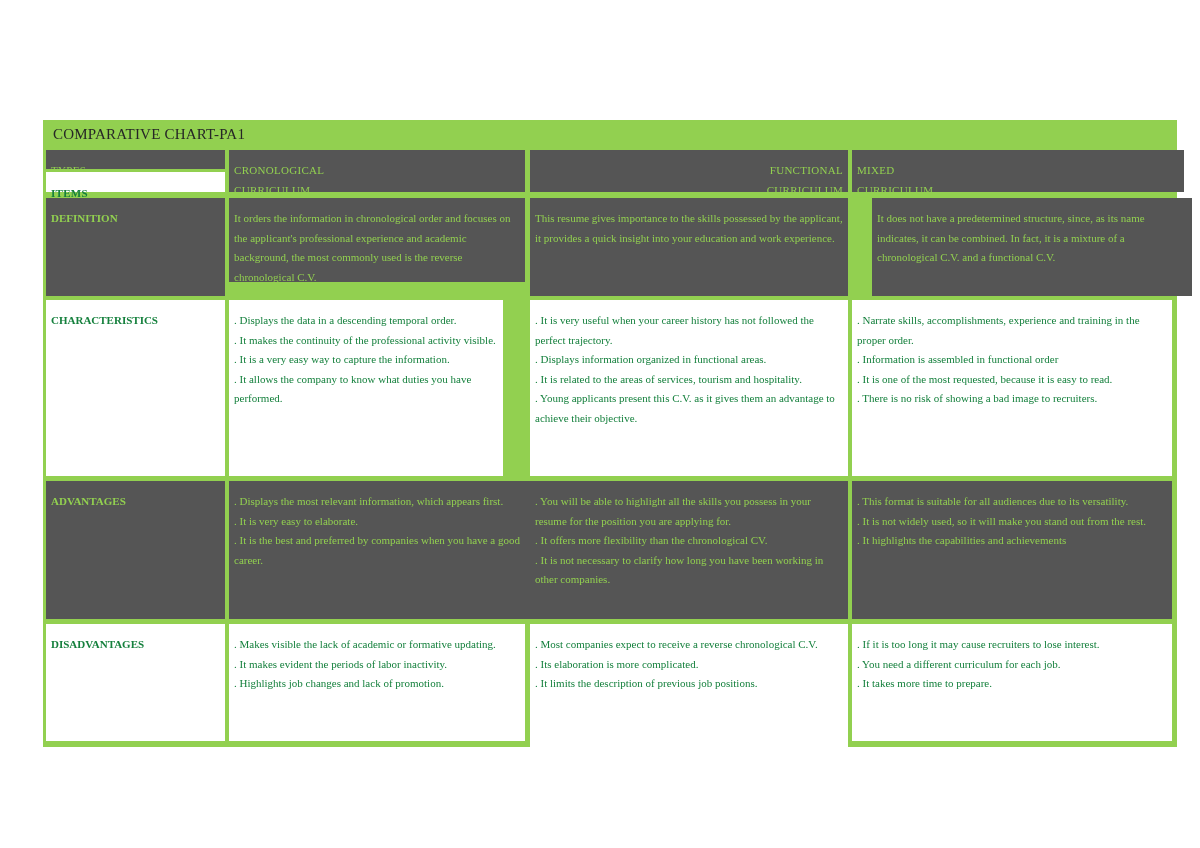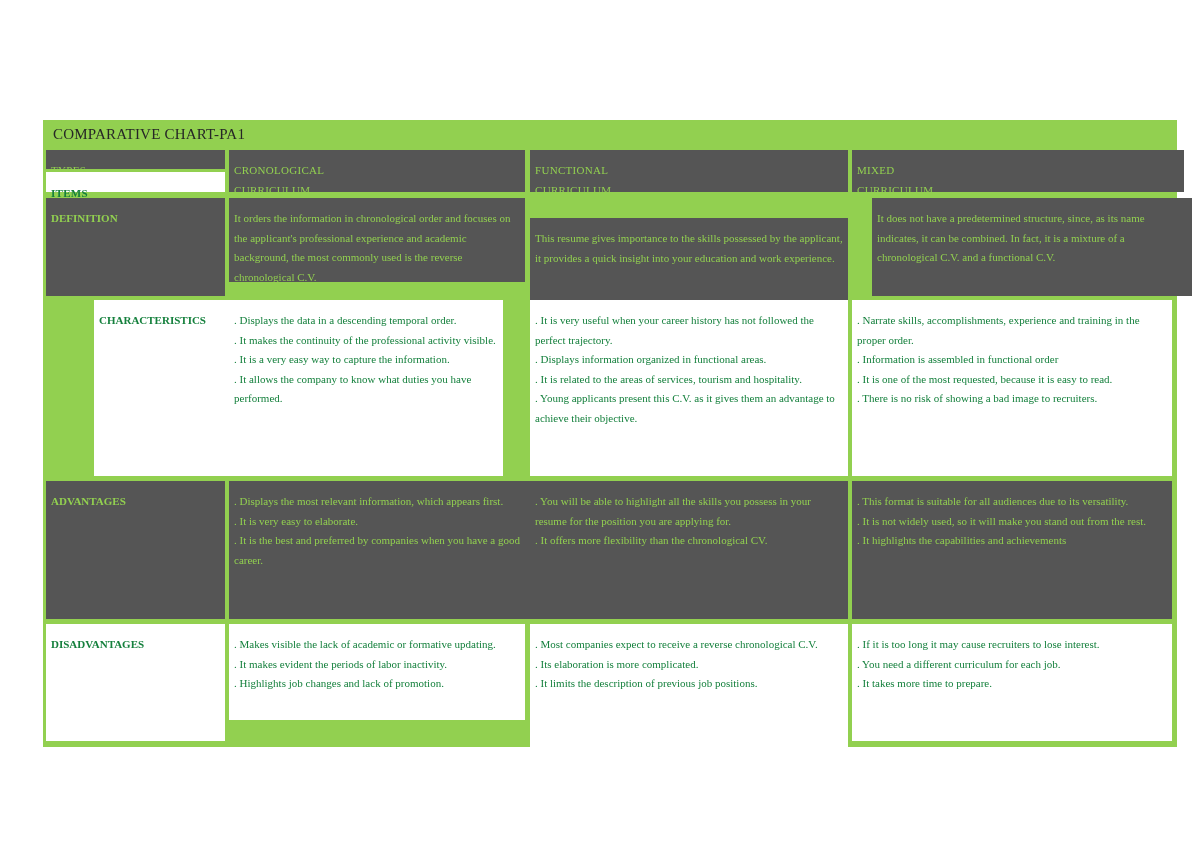--- a/index.html
+++ b/index.html
@@ -35,43 +35,43 @@
     <span>TYPES</span>
   </div>
   <div class="cell light head" style="left:3px; top:52px; width:179px; height:20px; line-height:20px; font-weight:bold;">
     <span>ITEMS</span>
   </div>
 
   <div class="cell dark head" style="left:186px; top:30px; width:296px; height:42px;">
     <span class="bullet">CRONOLOGICAL</span>
     <span class="bullet">CURRICULUM</span>
   </div>
-  <div class="cell dark head" style="left:487px; top:30px; width:318px; height:42px;">
+  <div class="cell dark head" style="left:487px; top:30px; width:318px; height:42px;text-align:right;">
     <span class="bullet">FUNCTIONAL</span>
     <span class="bullet">CURRICULUM</span>
   </div>
   <div class="cell dark head" style="left:809px; top:30px; width:332px; height:42px;">
     <span class="bullet">MIXED</span>
     <span class="bullet">CURRICULUM</span>
   </div>
 
   <div class="cell dark row-label" style="left:3px; top:78px; width:179px; height:98px;">
     <span>DEFINITION</span>
   </div>
   <div class="cell dark" style="left:186px; top:78px; width:296px; height:84px;">
     <span class="bullet">It orders the information in chronological order and focuses on the applicant's professional experience and academic background, the most commonly used is the reverse chronological C.V.</span>
   </div>
-  <div class="cell dark" style="left:487px; top:78px; width:318px; height:98px;margin-top:20px;">
+  <div class="cell dark" style="left:487px; top:78px; width:318px; height:98px;">
     <span class="bullet">This resume gives importance to the skills possessed by the applicant, it provides a quick insight into your education and work experience.</span>
   </div>
   <div class="cell dark" style="left:829px; top:78px; width:320px; height:98px;">
     <span class="bullet">It does not have a predetermined structure, since, as its name indicates, it can be combined. In fact, it is a mixture of a chronological C.V. and a functional C.V.</span>
   </div>
 
-  <div class="cell light row-label" style="left:3px; top:180px; width:179px; height:176px;margin-left:48px;">
+  <div class="cell light row-label" style="left:3px; top:180px; width:179px; height:176px;">
     <span>CHARACTERISTICS</span>
   </div>
   <div class="cell light" style="left:186px; top:180px; width:274px; height:176px;">
     <span class="bullet">. Displays the data in a descending temporal order.</span>
     <span class="bullet">. It makes the continuity of the professional activity visible.</span>
     <span class="bullet">. It is a very easy way to capture the information.</span>
     <span class="bullet">. It allows the company to know what duties you have performed.</span>
   </div>
   <div class="cell light" style="left:487px; top:180px; width:318px; height:176px;">
     <span class="bullet">. It is very useful when your career history has not followed the perfect trajectory.</span>
@@ -90,31 +90,32 @@
     <span>ADVANTAGES</span>
   </div>
   <div class="cell dark" style="left:186px; top:361px; width:320px; height:138px;">
     <span class="bullet">. Displays the most relevant information, which appears first.</span>
     <span class="bullet">. It is very easy to elaborate.</span>
     <span class="bullet">. It is the best and preferred by companies when you have a good career.</span>
   </div>
   <div class="cell dark" style="left:487px; top:361px; width:318px; height:138px;">
     <span class="bullet">. You will be able to highlight all the skills you possess in your resume for the position you are applying for.</span>
     <span class="bullet">. It offers more flexibility than the chronological CV.</span>
+    <span class="bullet">. It is not necessary to clarify how long you have been working in other companies.</span>
   </div>
   <div class="cell dark" style="left:809px; top:361px; width:320px; height:138px;">
     <span class="bullet">. This format is suitable for all audiences due to its versatility.</span>
     <span class="bullet">. It is not widely used, so it will make you stand out from the rest.</span>
     <span class="bullet">. It highlights the capabilities and achievements</span>
   </div>
 
   <div class="cell light row-label" style="left:3px; top:504px; width:179px; height:117px;">
     <span>DISADVANTAGES</span>
   </div>
-  <div class="cell light" style="left:186px; top:504px; width:296px; height:96px;">
+  <div class="cell light" style="left:186px; top:504px; width:296px; height:117px;">
     <span class="bullet">. Makes visible the lack of academic or formative updating.</span>
     <span class="bullet">. It makes evident the periods of labor inactivity.</span>
     <span class="bullet">. Highlights job changes and lack of promotion.</span>
   </div>
   <div class="cell light" style="left:487px; top:504px; width:318px; height:124px;">
     <span class="bullet">. Most companies expect to receive a reverse chronological C.V.</span>
     <span class="bullet">. Its elaboration is more complicated.</span>
     <span class="bullet">. It limits the description of previous job positions.</span>
   </div>
   <div class="cell light" style="left:809px; top:504px; width:320px; height:117px;">

